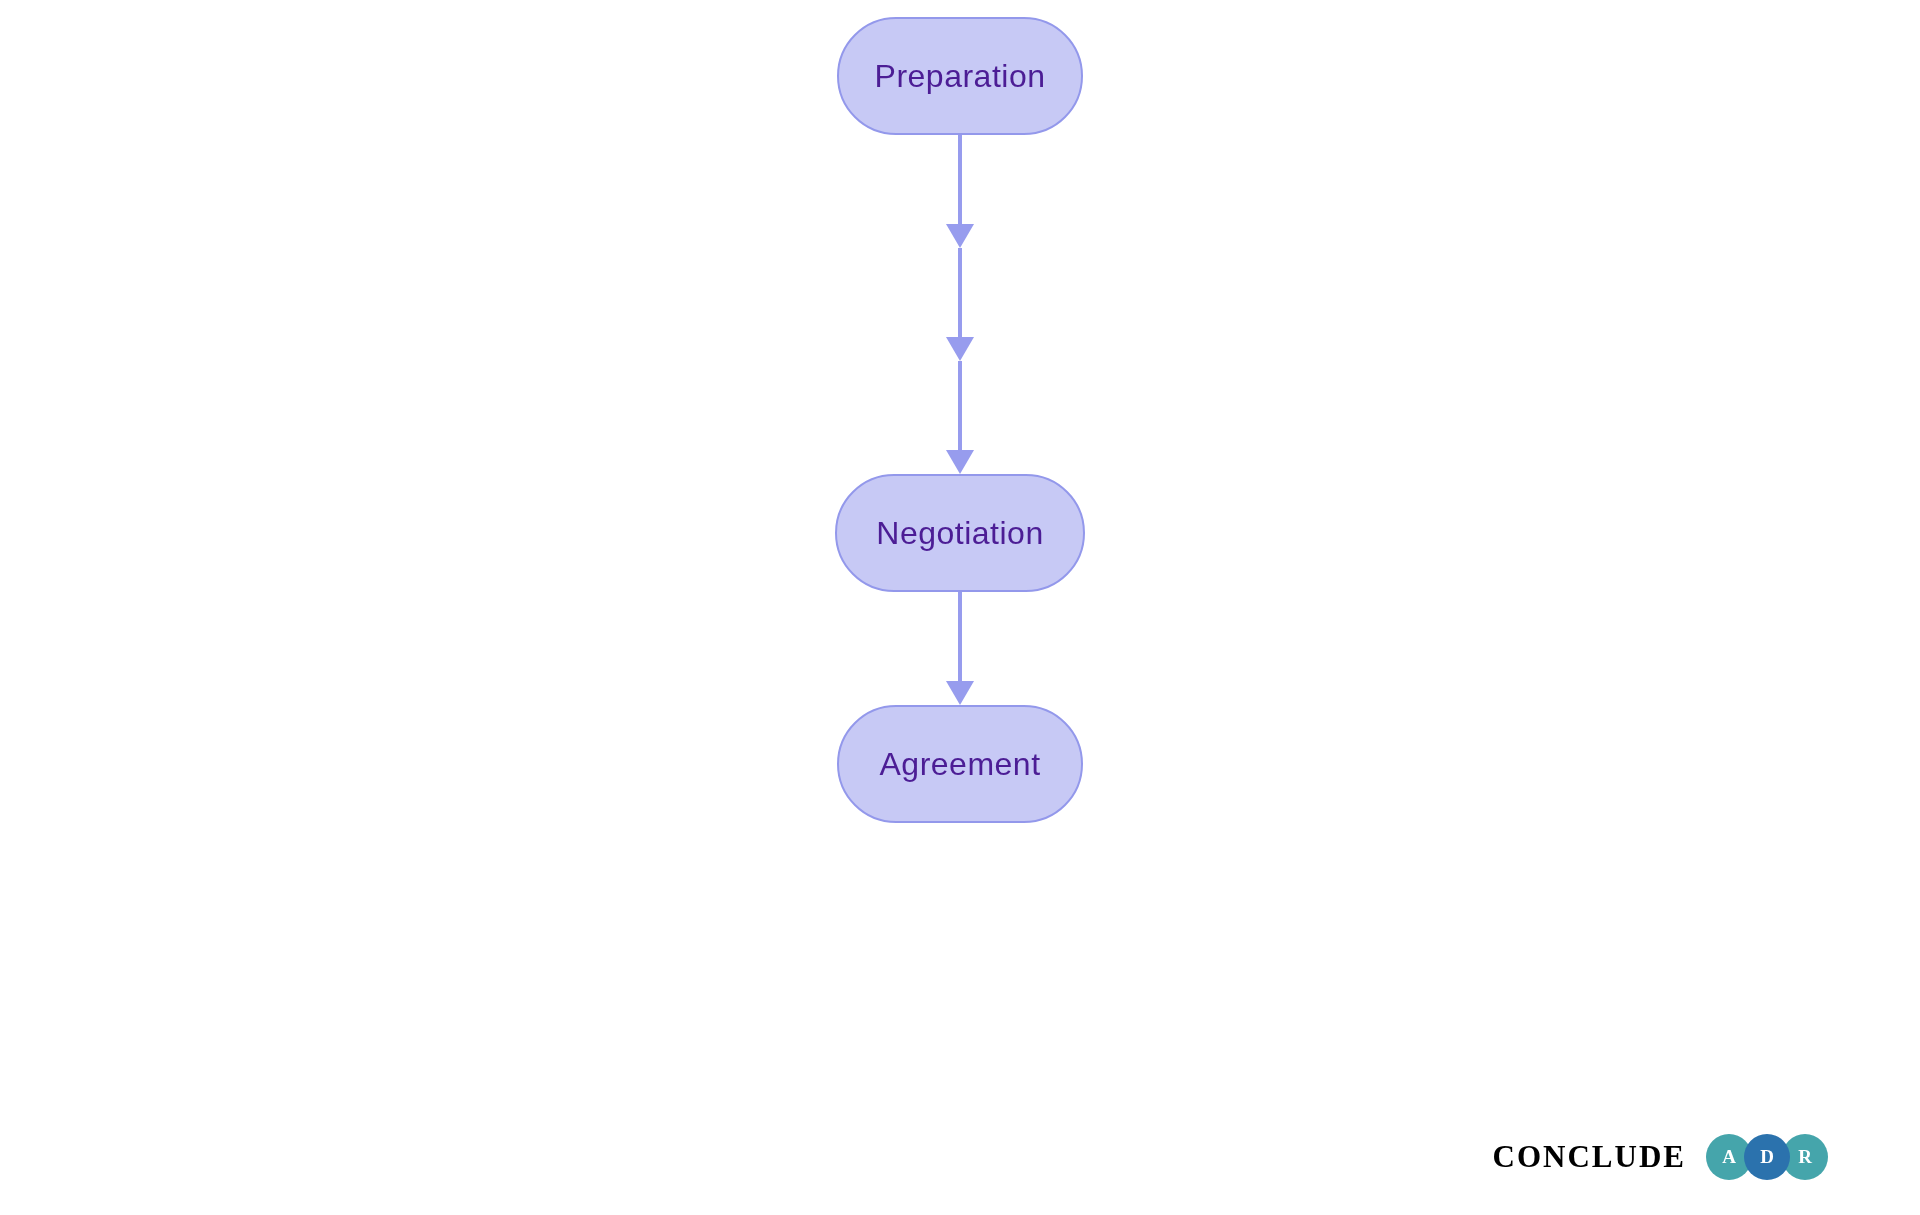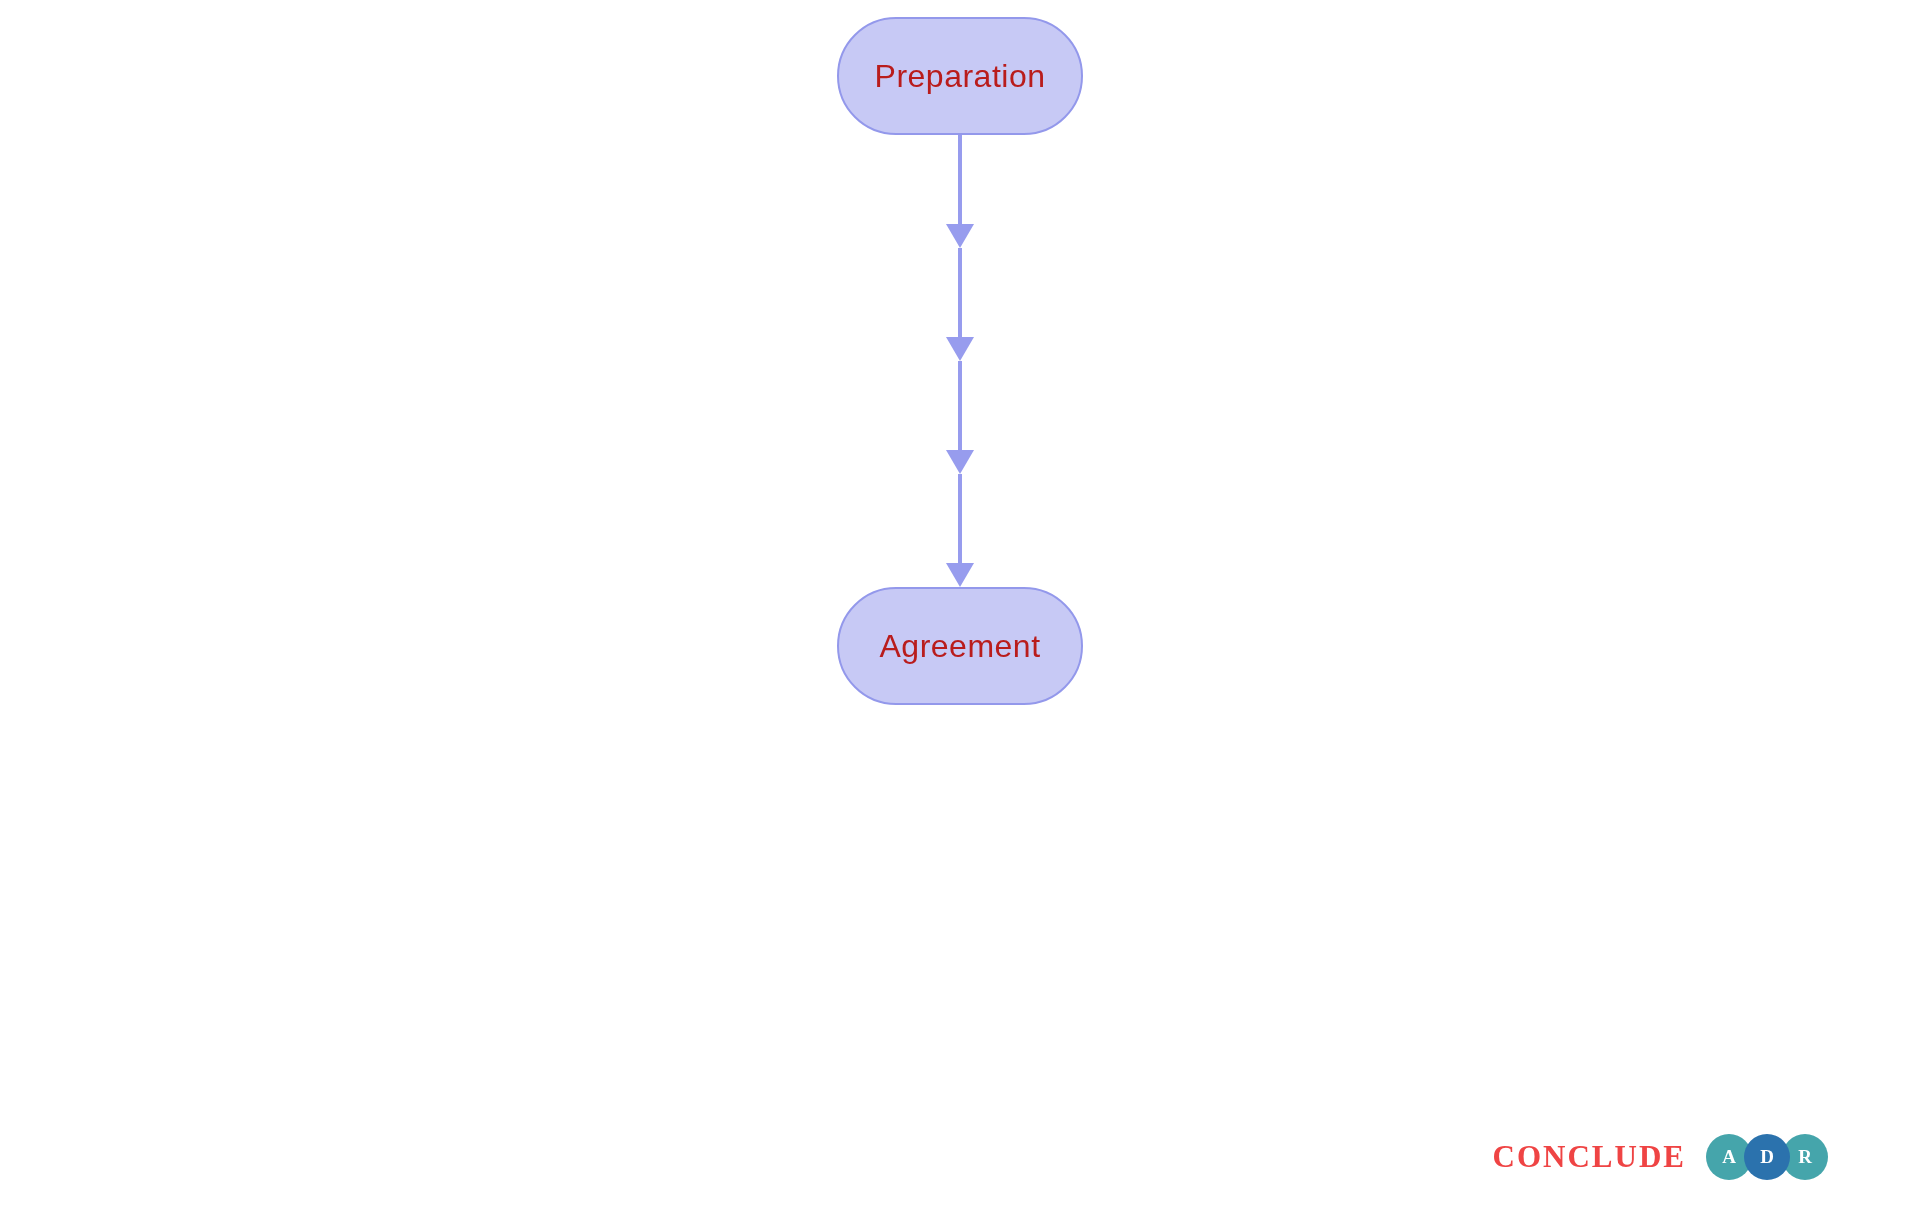--- a/index.html
+++ b/index.html
@@ -20,21 +20,21 @@
     display: flex;
     flex-direction: column;
     align-items: center;
   }
 
   .flow-node {
     height: 118px;
     border-radius: 59px;
     background: #c7c9f5;
     border: 2px solid #9398eb;
-    color: #b91c1c;
+    color: #4c1d95;
     font-size: 32px;
     letter-spacing: 0.5px;
     display: flex;
     align-items: center;
     justify-content: center;
     white-space: nowrap;
   }
   .node-w-244 { width: 246px; }
   .node-w-378 { width: 378px; }
   .node-w-232 { width: 234px; }
@@ -52,21 +52,21 @@
     top: 1134px;
     height: 46px;
     display: flex;
     align-items: center;
   }
   .logo-wordmark {
     font-family: "Liberation Serif", "DejaVu Serif", serif;
     font-weight: bold;
     font-size: 31px;
     letter-spacing: 2px;
-    color: #ef4444;
+    color: #000000;
     margin-right: 20px;
     line-height: 46px;
   }
   .logo-badges {
     display: flex;
     align-items: center;
   }
   .logo-badge {
     width: 46px;
     height: 46px;
@@ -101,20 +101,21 @@
     <line x1="20" y1="0" x2="20" y2="92" stroke="#979cee" stroke-width="4"></line>
     <polygon points="6,89 34,89 20,113" fill="#979cee"></polygon>
   </svg>
 
 
   <svg class="flow-connector" viewBox="0 0 40 113" xmlns="http://www.w3.org/2000/svg">
     <line x1="20" y1="0" x2="20" y2="92" stroke="#979cee" stroke-width="4"></line>
     <polygon points="6,89 34,89 20,113" fill="#979cee"></polygon>
   </svg>
 
+  <div class="flow-node node-w-250">Negotiation</div>
 
   <svg class="flow-connector" viewBox="0 0 40 113" xmlns="http://www.w3.org/2000/svg">
     <line x1="20" y1="0" x2="20" y2="92" stroke="#979cee" stroke-width="4"></line>
     <polygon points="6,89 34,89 20,113" fill="#979cee"></polygon>
   </svg>
 
   <div class="flow-node node-w-244">Agreement</div>
 
 </div>
 

